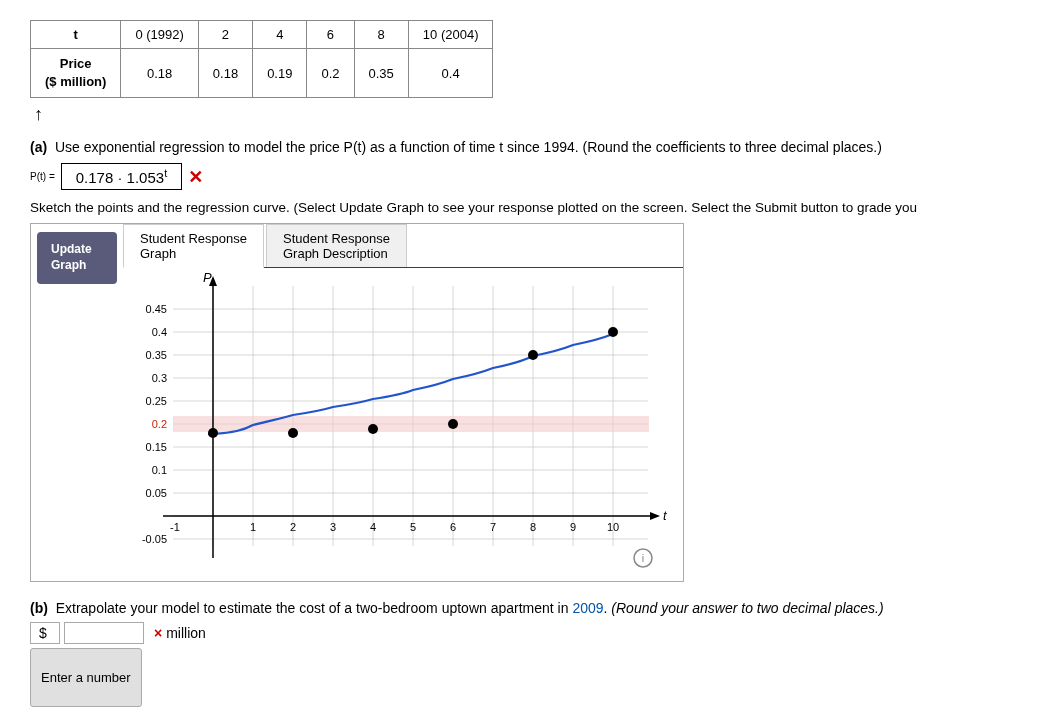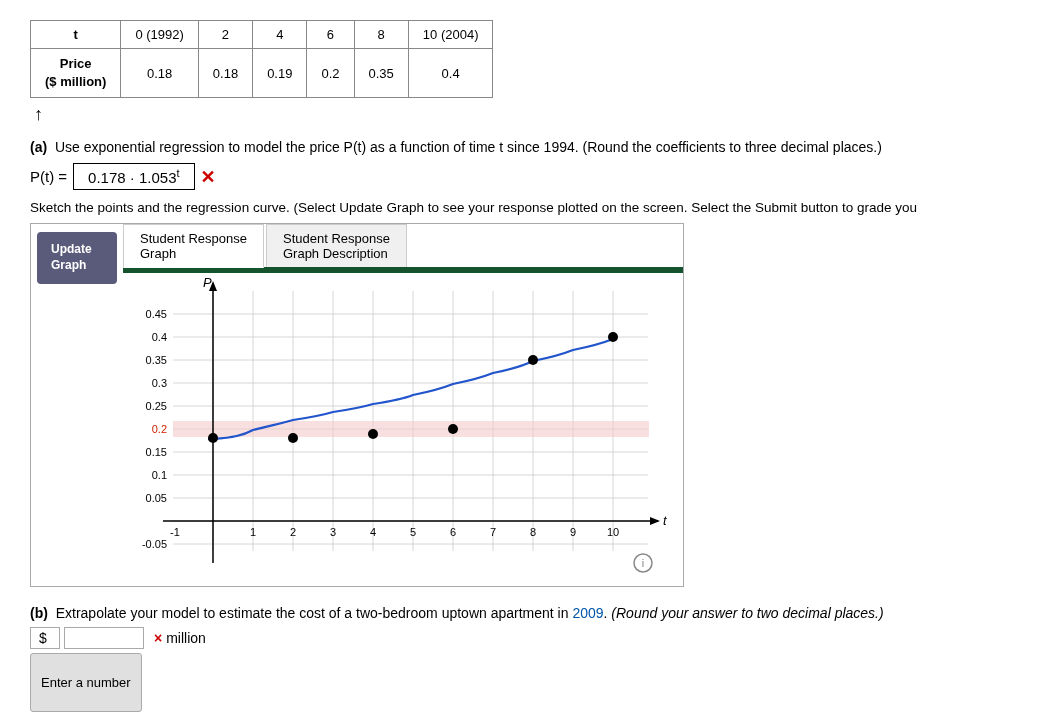--- a/index.html
+++ b/index.html
@@ -40,21 +40,21 @@
       margin-bottom: 8px;
     }
     .formula-line {
       display: flex;
       align-items: center;
       margin-bottom: 10px;
       font-size: 15px;
     }
     .formula-label {
       margin-right: 6px;
-      font-size: 15px;
+      font-size: 10px;
     }
     .formula-box {
       border: 1px solid #000;
       padding: 3px 14px;
       font-size: 15px;
       background: #fff;
       min-width: 120px;
     }
     .formula-box sup {
       font-size: 11px;
@@ -90,21 +90,21 @@
       padding: 10px 14px;
       font-size: 12px;
       font-weight: bold;
       cursor: pointer;
       text-align: left;
       line-height: 1.3;
       min-width: 80px;
     }
     .graph-tabs {
       display: flex;
-      border-bottom: 6px solid #14532d;
+      border-bottom: 1px solid #14532d;
       background: #fff;
     }
     .graph-tab {
       padding: 6px 16px;
       font-size: 13px;
       border: 1px solid #ccc;
       border-bottom: none;
       cursor: pointer;
       background: #f0f0f0;
       margin-right: 2px;

